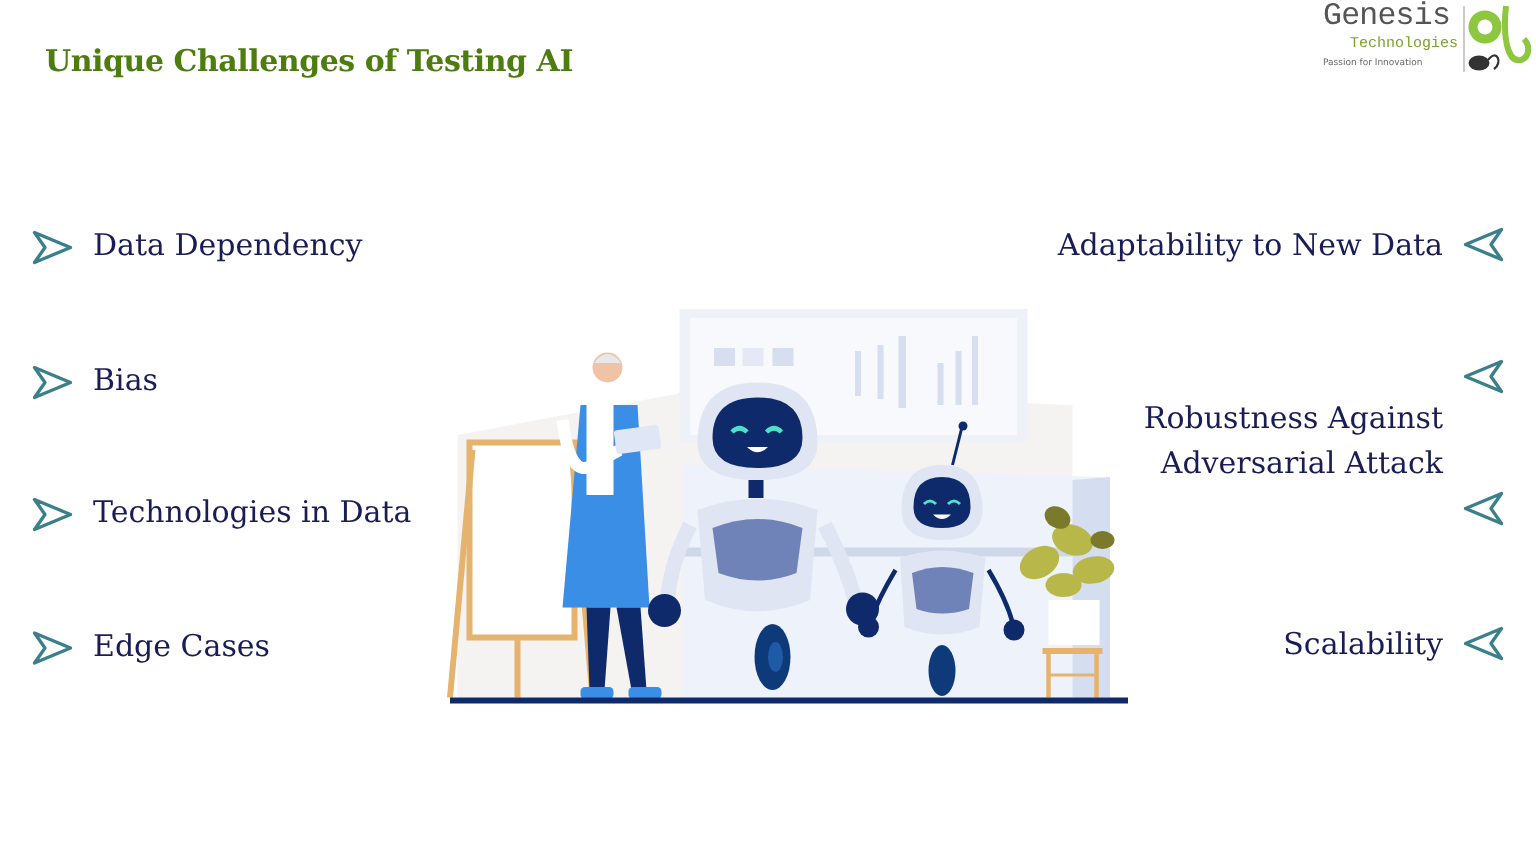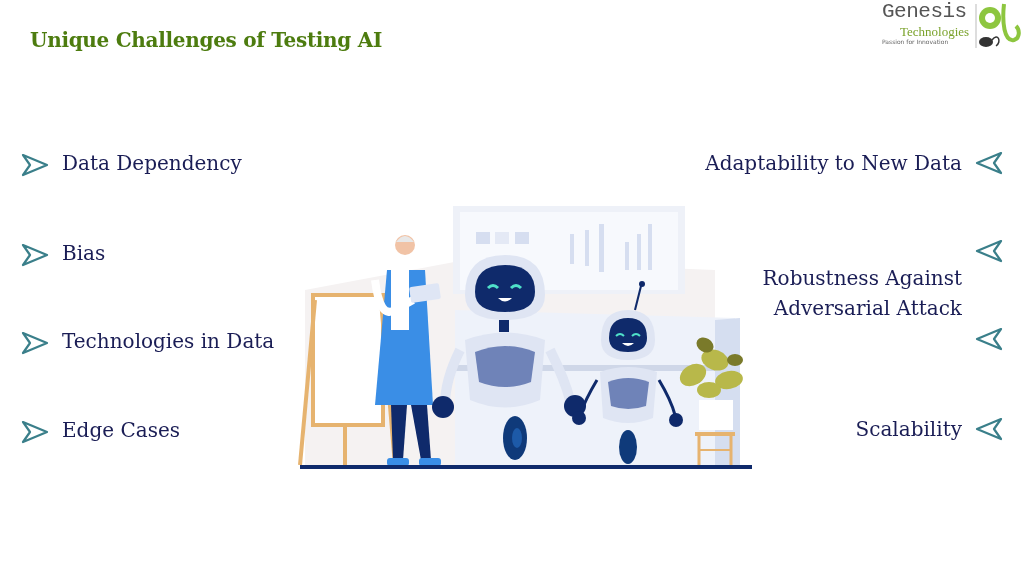--- a/index.html
+++ b/index.html
@@ -1,20 +1,20 @@
 <!DOCTYPE html>
 <html><head>
 <meta charset="utf-8">
 <style>
   html, body { margin:0; padding:0; }
   body { width:1024px; height:576px; background:#ffffff; position:relative; overflow:hidden; font-family:"DejaVu Serif", serif; }
   .title { position:absolute; left:30px; top:28px; font-family:"DejaVu Serif", serif; font-weight:bold; font-size:20px; color:#4d7c0f; letter-spacing:-0.3px; white-space:nowrap; }
   .logo { position:absolute; left:878px; top:2px; width:144px; height:50px; }
   .logo .g1 { position:absolute; left:4px; top:-2px; font-family:Liberation Mono, monospace; font-size:21px; color:#555; letter-spacing:-0.5px; }
-  .logo .g2 { position:absolute; left:22px; top:22px; font-family:Liberation Serif, serif; font-size:13px; color:#7aa22a; }
+  .logo .g2 { position:absolute; left:22px; top:22px; font-family:Liberation Mono, monospace; font-size:10px; color:#7aa22a; }
   .logo .g3 { position:absolute; left:4px; top:36px; font-family:"DejaVu Sans", sans-serif; font-size:6px; color:#666; }
   .logo svg { position:absolute; left:96px; top:0; }
   .item { position:absolute; display:flex; align-items:center; font-family:"DejaVu Serif", serif; font-size:20px; color:#1a1d55; white-space:nowrap; }
   .item.left { left:20px;align-items:flex-end; }
   .item.right { right:20px; text-align:right; }
   .item .lbl { display:block; line-height:30px; }
   .arrow { width:30px; height:26px; flex:none; }
   .item.left .arrow { margin-right:12px; }
   .item.right .arrow { margin-left:12px; }
   .illustration { position:absolute; left:295px; top:200px; width:460px; height:272px; }

